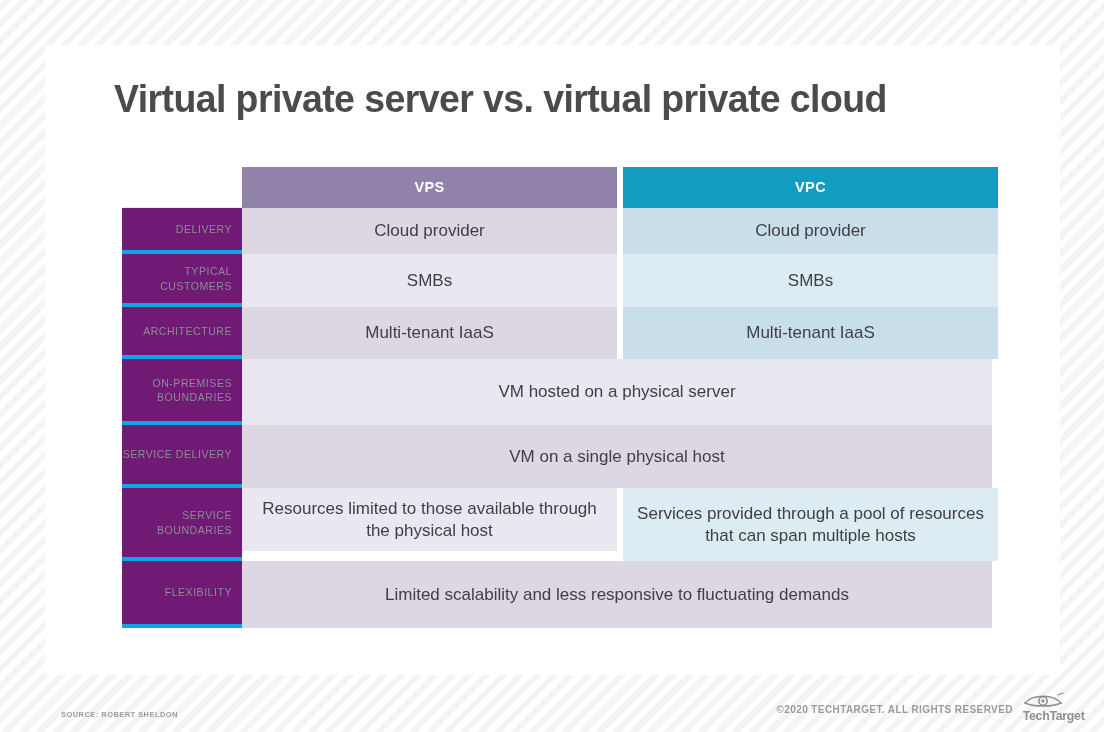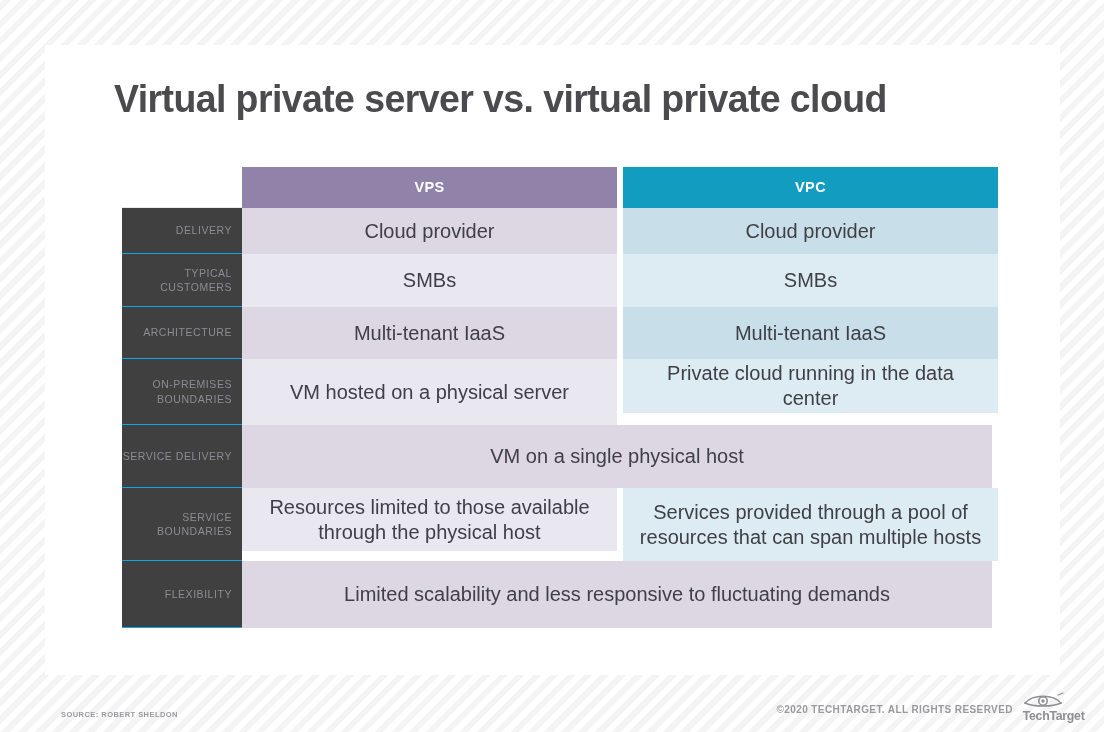--- a/index.html
+++ b/index.html
@@ -66,22 +66,22 @@
     display: flex;
     align-items: center;
     justify-content: flex-end;
     text-align: right;
     padding-right: 10px;
     font-size: 10.5px;
     font-weight: normal;
     letter-spacing: 0.55px;
     color: #8c8c93;
     line-height: 1.35;
-    background: #404040;
-    border-bottom: 1px solid #0ea5e9;
+    background: #701a75;
+    border-bottom: 4px solid #0ea5e9;
   }
 
   .spacer-label {
     width: 120px;
     flex: 0 0 120px;
     background: #ffffff;
     border-bottom: 1px solid #e9e9ec;
   }
 
   .gap {
@@ -91,21 +91,21 @@
   }
 
   .cell-data {
     flex: 1 1 0;
     box-sizing: border-box;
     display: flex;
     align-items: center;
     justify-content: center;
     text-align: center;
     padding: 6px 14px;
-    font-size: 20px;
+    font-size: 17px;
     color: #3f3f46;
     line-height: 1.25;
   }
 
   .hdr {
     height: 41px;
     font-size: 14.5px;
     font-weight: bold;
     color: #ffffff;
     letter-spacing: 0.4px;
@@ -199,21 +199,20 @@
     <div class="cell-label">ARCHITECTURE</div>
     <div class="cell-data vps-a" style="height:52px">Multi-tenant IaaS</div>
     <div class="gap"></div>
     <div class="cell-data vpc-a" style="height:52px">Multi-tenant IaaS</div>
   </div>
 
   <div class="row">
     <div class="cell-label">ON-PREMISES BOUNDARIES</div>
     <div class="cell-data vps-b" style="height:66px">VM hosted on a physical server</div>
     <div class="gap"></div>
-    <div class="cell-data vpc-b" style="height:54px">Private cloud running in the data center</div>
   </div>
 
   <div class="row">
     <div class="cell-label">SERVICE DELIVERY</div>
     <div class="cell-data vps-a" style="height:63px">VM on a single physical host</div>
     <div class="gap"></div>
   </div>
 
   <div class="row">
     <div class="cell-label">SERVICE BOUNDARIES</div>

